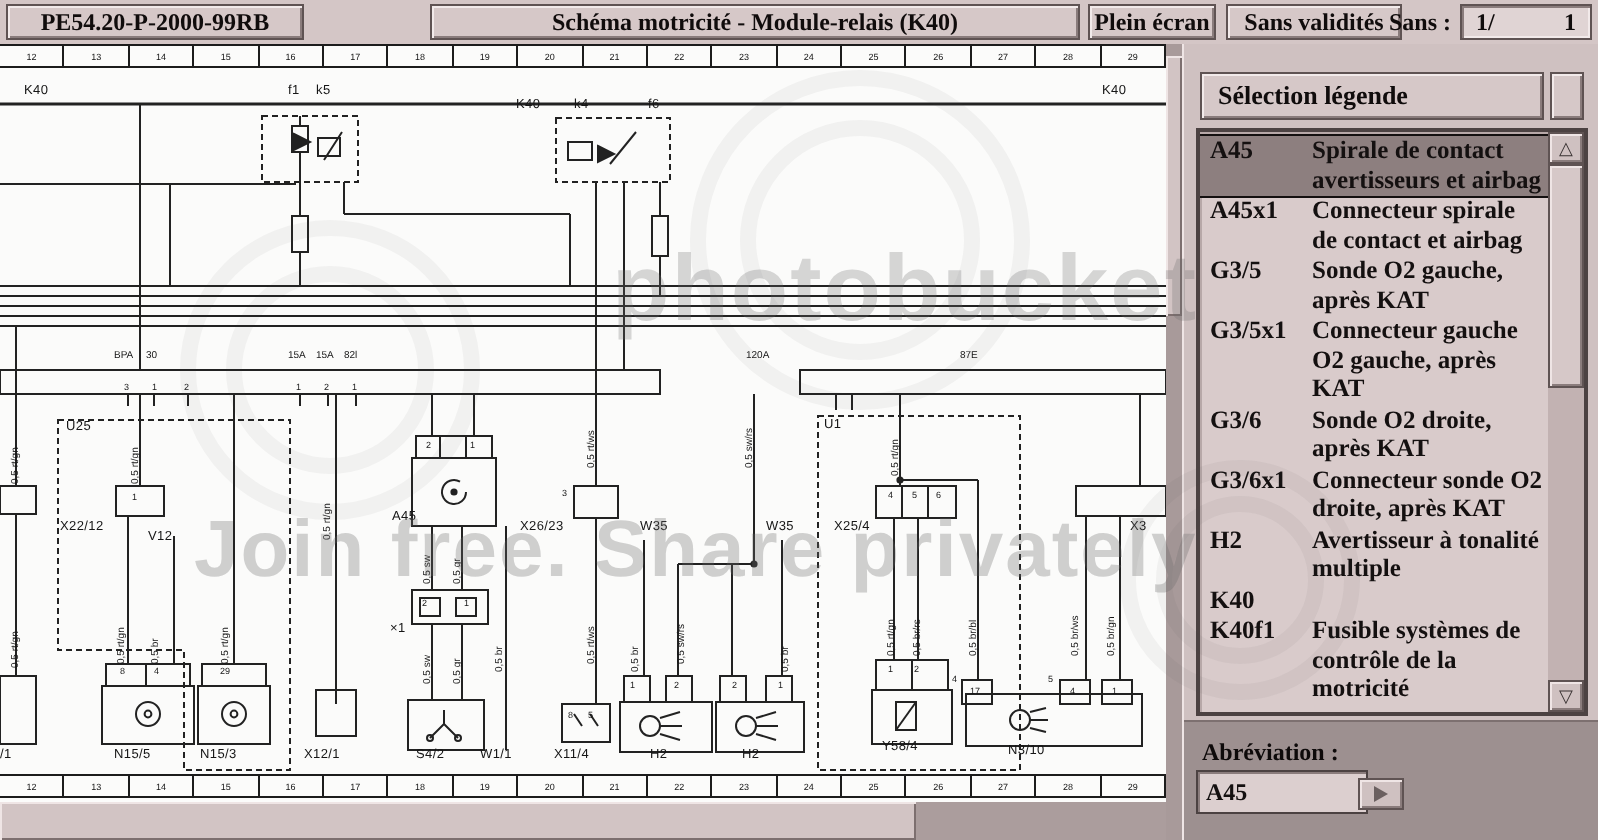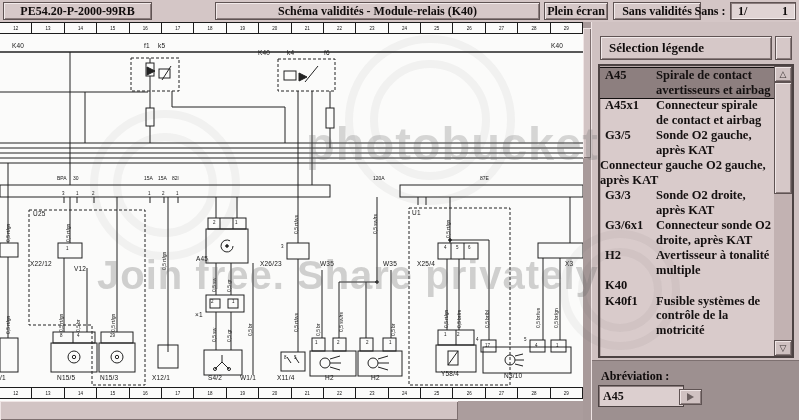--- a/index.html
+++ b/index.html
@@ -84,21 +84,21 @@
   .wm-t1{left:306px;top:116px;font-size:47px;letter-spacing:1px;}
   .wm-t2{left:97px;top:253px;font-size:40px;letter-spacing:1px;color:rgba(105,105,105,0.30);}
 </style>
 </head>
 <body>
 
 <div class="app">
 
   <div class="topbar">
     <div class="tb-item tb-doc raised">PE54.20-P-2000-99RB</div>
-    <div class="tb-item tb-title raised">Schéma validités - Module-relais (K40)</div>
+    <div class="tb-item tb-title raised">Schéma motricité - Module-relais (K40)</div>
     <div class="tb-item tb-btn tb-fullscreen raised">Plein écran</div>
     <div class="tb-item tb-btn tb-valid raised">Sans validités</div>
     <div class="tb-item tb-pagelabel">Sans :</div>
     <div class="tb-item tb-pagebox sunken">
       <span>1/</span>
       <span>1</span>
     </div>
   </div>
 
   <div class="diagram">
@@ -366,24 +366,25 @@
           </div>
           <div class="legend-row">
             <span class="abbr">A45x1</span>
             <span class="desc">Connecteur spirale de contact et airbag</span>
           </div>
           <div class="legend-row">
             <span class="abbr">G3/5</span>
             <span class="desc">Sonde O2 gauche, après KAT</span>
           </div>
           <div class="legend-row">
+            <span class="abbr">G3/5x1</span>
             <span class="desc">Connecteur gauche O2 gauche, après KAT</span>
           </div>
           <div class="legend-row">
-            <span class="abbr">G3/3</span>
+            <span class="abbr">G3/6</span>
             <span class="desc">Sonde O2 droite, après KAT</span>
           </div>
           <div class="legend-row">
             <span class="abbr">G3/6x1</span>
             <span class="desc">Connecteur sonde O2 droite, après KAT</span>
           </div>
           <div class="legend-row">
             <span class="abbr">H2</span>
             <span class="desc">Avertisseur à tonalité multiple</span>
           </div>

